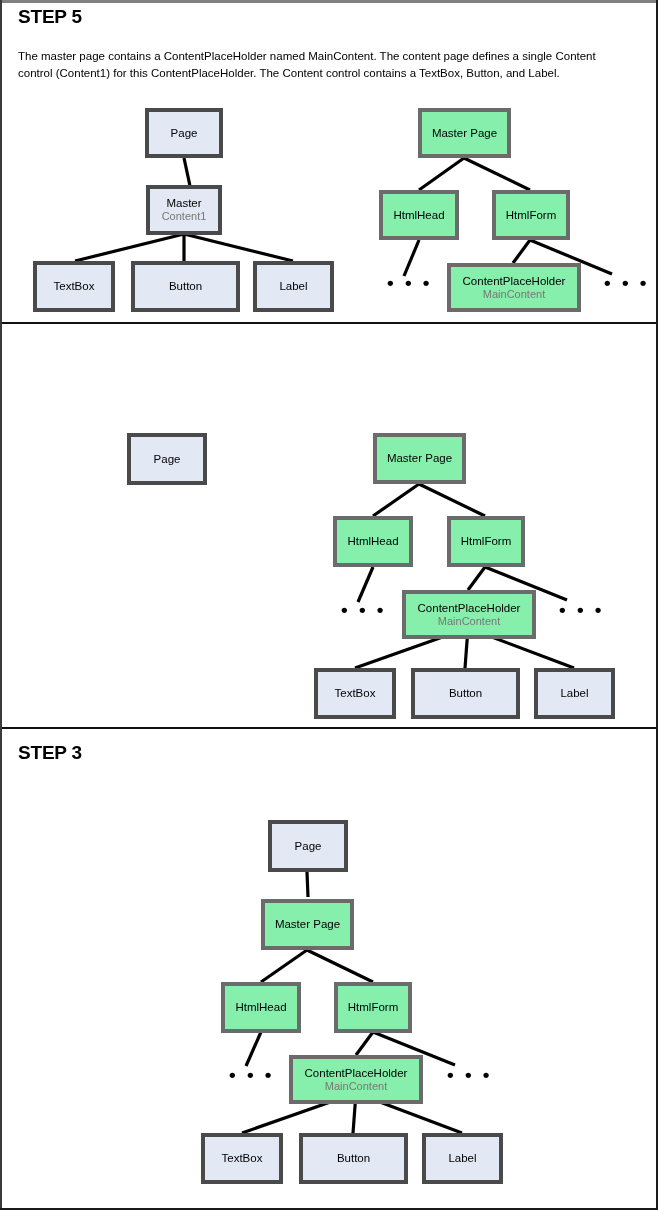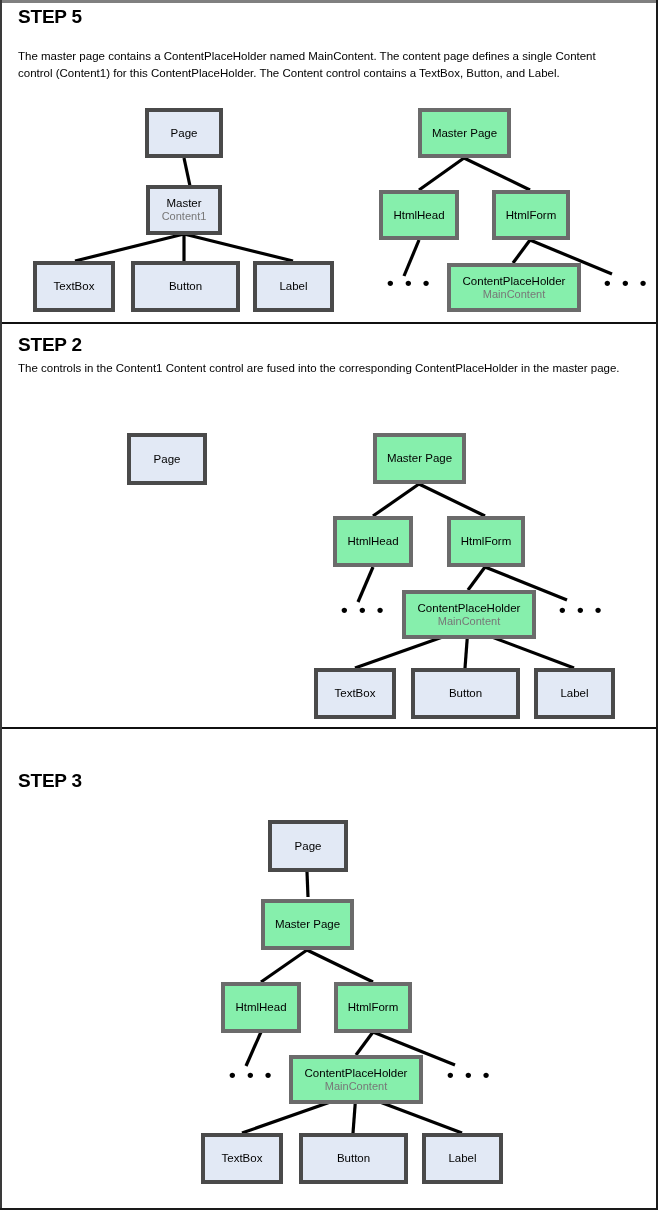--- a/index.html
+++ b/index.html
@@ -199,24 +199,20 @@
   </div>
 
   <div class="node orange" style="left:447px; top:263px; width:134px; height:49px;">
     <span class="title">ContentPlaceHolder</span>
     <span class="sub">MainContent</span>
   </div>
 
   <div class="ellipsis" style="left:387px; top:278px;">• • •</div>
   <div class="ellipsis" style="left:604px; top:278px;">• • •</div>
 
-  <div class="section" id="section2">
-    <div class="step-title" style="left:18px; top:10px;">STEP 2</div>
-    <div class="step-desc" style="left:18px; top:36px; width:612px;">The controls in the Content1 Content control are fused into the corresponding ContentPlaceHolder in the master page.</div>
-  </div>
 
   <div class="node blue" style="left:127px; top:433px; width:80px; height:52px;">
     <span class="title">Page</span>
   </div>
 
   <div class="node orange" style="left:373px; top:433px; width:93px; height:51px;">
     <span class="title">Master Page</span>
   </div>
 
   <div class="node orange" style="left:333px; top:516px; width:80px; height:51px;">
@@ -241,21 +237,21 @@
   </div>
 
   <div class="node blue" style="left:534px; top:668px; width:81px; height:51px;">
     <span class="title">Label</span>
   </div>
 
   <div class="ellipsis" style="left:341px; top:605px;">• • •</div>
   <div class="ellipsis" style="left:559px; top:605px;">• • •</div>
 
   <div class="section" id="section3">
-    <div class="step-title" style="left:18px; top:13px;margin-top:28px;">STEP 3</div>
+    <div class="step-title" style="left:18px; top:13px;">STEP 3</div>
   </div>
 
   <div class="node blue" style="left:268px; top:820px; width:80px; height:52px;">
     <span class="title">Page</span>
   </div>
 
   <div class="node orange" style="left:261px; top:899px; width:93px; height:51px;">
     <span class="title">Master Page</span>
   </div>
 

